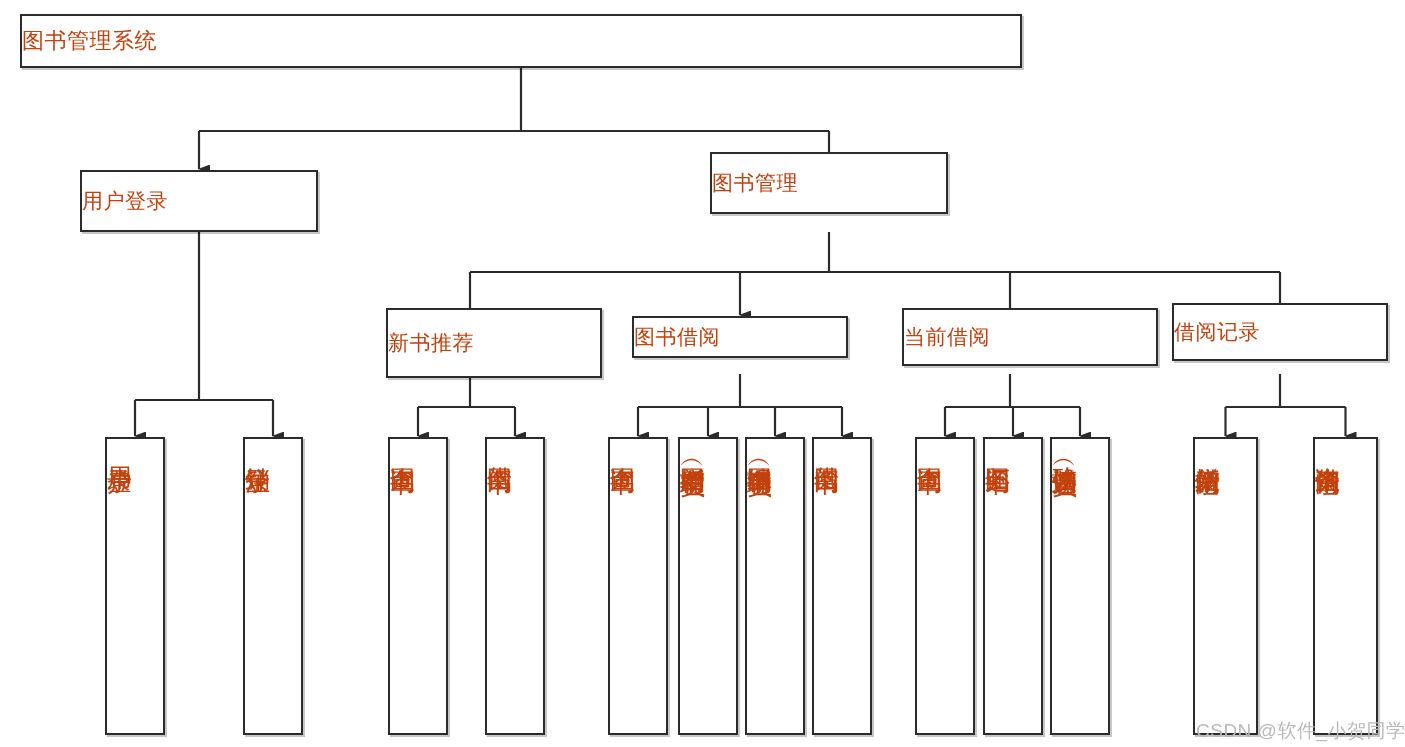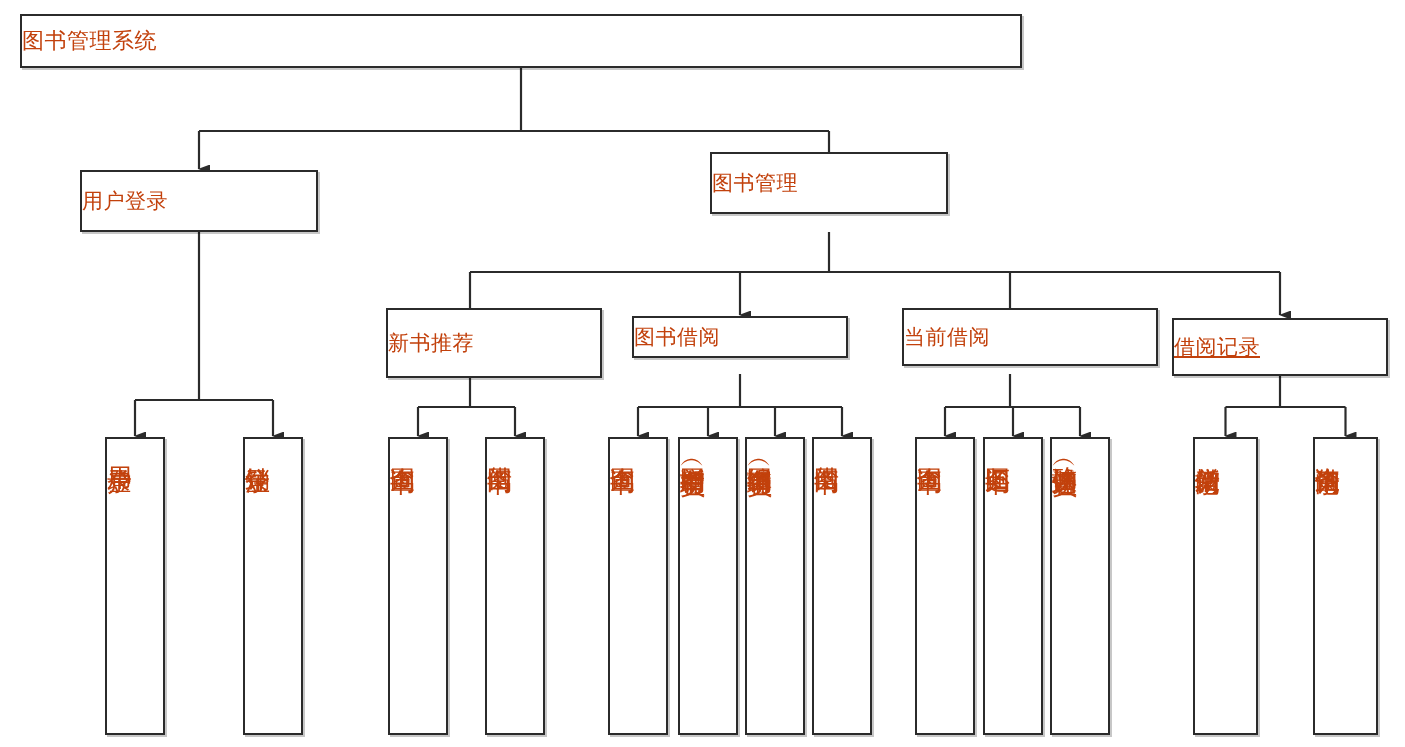--- a/index.html
+++ b/index.html
@@ -115,21 +115,21 @@
       </div>
       <div class="node-box h-node" style="left: 362px; top: 308px; width: 216px; height: 70px; margin-left: 24px;">
         <span class="node-label">新书推荐</span>
       </div>
       <div class="node-box h-node" style="left: 632px; top: 316px; width: 216px; height: 42px;">
         <span class="node-label">图书借阅</span>
       </div>
       <div class="node-box h-node" style="left: 902px; top: 308px; width: 256px; height: 58px;">
         <span class="node-label">当前借阅</span>
       </div>
-      <div class="node-box h-node" style="left: 1172px; top: 318px; width: 216px; height: 58px; text-decoration: underline;">
+      <div class="node-box h-node" style="left: 1172px; top: 303px; width: 216px; height: 58px;">
         <span class="node-label">借阅记录</span>
       </div>
       <div class="node-box v-node" style="left: 105px; top: 437px; width: 60px; height: 298px;">
         <span class="node-label">用户登录</span>
       </div>
       <div class="node-box v-node" style="left: 243px; top: 437px; width: 60px; height: 298px;">
         <span class="node-label">注销登录</span>
       </div>
       <div class="node-box v-node" style="left: 388px; top: 437px; width: 60px; height: 298px;">
         <span class="node-label">查询图书</span>
@@ -159,14 +159,15 @@
         <span class="node-label">确认归还（管理员）</span>
       </div>
       <div class="node-box v-node" style="left: 1193px; top: 437px; width: 65px; height: 298px;">
         <span class="node-label">新增借阅记录</span>
       </div>
       <div class="node-box v-node" style="left: 1313px; top: 437px; width: 65px; height: 298px;">
         <span class="node-label">查询借阅记录</span>
       </div>
     </div>
 
+  <div class="watermark" style="left: 1196px; top: 718px;">CSDN @软件_小贺同学</div>
 
 </div>
 
 </body></html>

